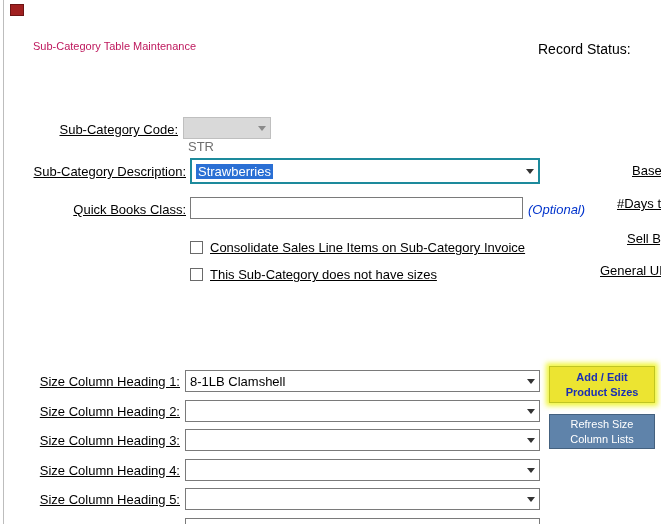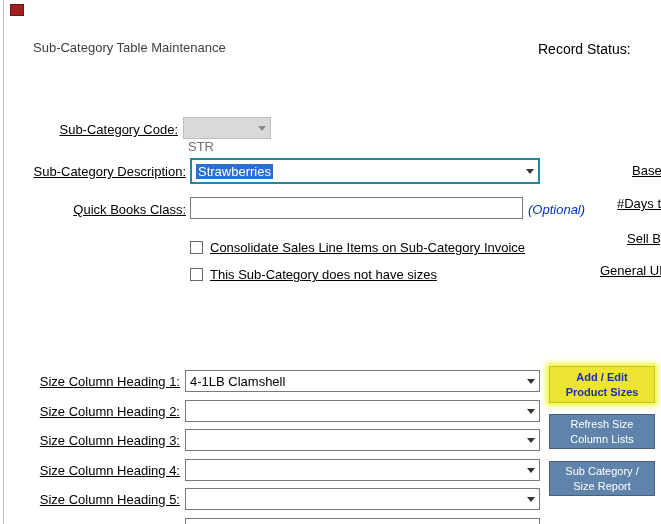--- a/index.html
+++ b/index.html
@@ -15,21 +15,21 @@
   .left-edge {
     position: absolute; left: 3px; top: 0; width: 1px; height: 100%;
     background: #bdbdbd;
   }
   .win-icon {
     position: absolute; left: 10px; top: 4px; width: 14px; height: 12px;
     background: #a02020; border: 1px solid #6d1414;
   }
   .page-title {
     position: absolute; left: 33px; top: 40px;
-    font-size: 13px; color: #404040; white-space: nowrap;
+    font-size: 11px; color: #be185d; white-space: nowrap;
   }
   .record-status {
     position: absolute; left: 538px; top: 41px;
     font-size: 14px; color: #000; white-space: nowrap;
   }
   .lbl {
     position: absolute; font-size: 13px; color: #000; white-space: nowrap; text-decoration: underline;
   }
   .lbl.right { text-align: right; }
   .optional-note {
@@ -121,21 +121,21 @@
   <span class="checkbox" style="left:190px; top:268px;"></span>
   <div class="lbl" style="left:210px; top:267px;">This Sub-Category does not have sizes</div>
 
   <div class="lbl" style="left:632px; top:163px;">Base</div>
   <div class="lbl" style="left:617px; top:196px;">#Days to</div>
   <div class="lbl" style="left:627px; top:231px;">Sell By</div>
   <div class="lbl" style="left:600px; top:263px;">General UPC fo</div>
 
   <div class="lbl right" style="left:35px; top:374px; width:145px;">Size Column Heading 1:</div>
   <div class="combo" style="left:185px; top:370px; width:355px;">
-    <span class="val">4-1LB Clamshell</span>
+    <span class="val">8-1LB Clamshell</span>
     <span class="arrow"></span>
   </div>
 
   <div class="lbl right" style="left:35px; top:404px; width:145px;">Size Column Heading 2:</div>
   <div class="combo" style="left:185px; top:400px; width:355px;">
     <span class="val"></span>
     <span class="arrow"></span>
   </div>
 
   <div class="lbl right" style="left:35px; top:433px; width:145px;">Size Column Heading 3:</div>
@@ -158,16 +158,14 @@
 
   <div class="combo" style="left:185px; top:518px; width:355px;">
     <span class="val"></span>
     <span class="arrow"></span>
   </div>
 
   <div class="btn highlight" style="left:549px; top:366px; height:37px;">Add / Edit
 Product Sizes</div>
   <div class="btn" style="left:549px; top:414px; height:35px;">Refresh Size
 Column Lists</div>
-  <div class="btn" style="left:549px; top:461px; height:35px;">Sub Category /
-Size Report</div>
 
 </div>
 
 </body></html>

